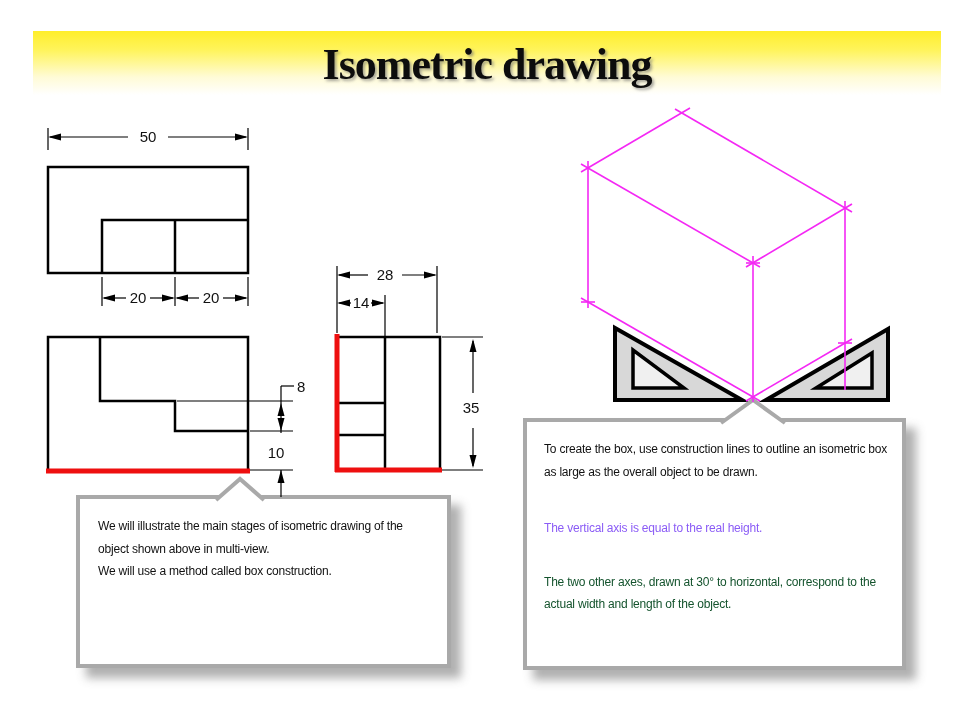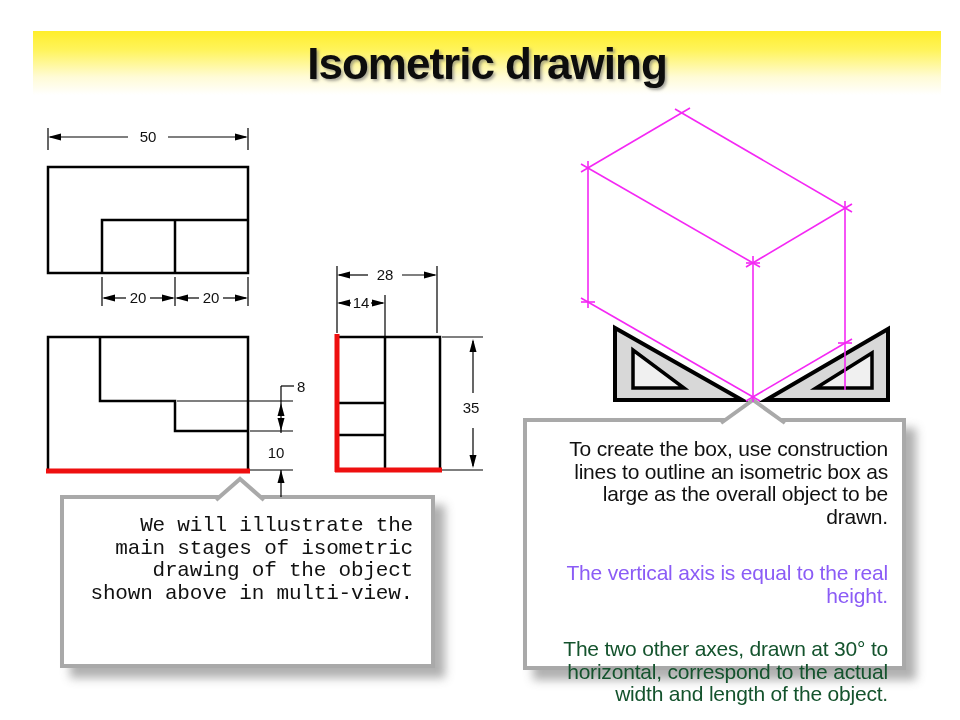--- a/index.html
+++ b/index.html
@@ -1,44 +1,45 @@
 <!DOCTYPE html>
 <html><head>
 <meta charset="utf-8">
 <style>
   html,body{margin:0;padding:0;width:960px;height:720px;background:#ffffff;overflow:hidden;}
   .slide{position:relative;width:960px;height:720px;background:#ffffff;font-family:"Liberation Sans",sans-serif;}
   .title-band{position:absolute;left:33px;top:31px;width:908px;height:64px;
-    background:linear-gradient(180deg,#ffee2b 0%,#fff45c 30%,#fffbd6 72%,#ffffff 100%);}
+    background:linear-gradient(180deg,#ffee2b 0%,#fff45c 30%,#fffbd6 72%,#ffffff 100%);font-family:Liberation Serif, serif;}
   .slide-title{margin:0;position:absolute;left:0;top:8px;width:100%;text-align:center;
     font-size:44px;font-weight:bold;color:#0d0d0d;letter-spacing:-1px;
     text-shadow:2px 2px 3px rgba(120,120,120,0.65);}
   .callout{position:absolute;background:#ffffff;border:4px solid #a9a9a9;
     box-shadow:10px 10px 9px rgba(80,80,80,0.45);box-sizing:border-box;
-    font-size:21px;line-height:22.5px;color:#111;letter-spacing:-0.2px;text-align:right;}
+    font-size:12px;line-height:22.5px;color:#111;letter-spacing:-0.2px;}
   .callout p{margin:0;}
-  .callout-left{left:60px;top:495px;width:375px;height:173px;padding:16px 18px;font-family:Liberation Mono, monospace;}
+  .callout-left{left:76px;top:495px;width:375px;height:173px;padding:16px 18px;}
   .callout-right{left:523px;top:418px;width:383px;height:252px;padding:16px 14px 16px 17px;}
   .callout-right p.black{margin-bottom:34px;}
   .callout-right p.blue{color:#8b5cf6;margin-bottom:31px;}
   .callout-right p.plum{color:#14532d;}
   svg.overlay{position:absolute;left:0;top:0;}
   svg text{font-family:"Liberation Sans",sans-serif;font-size:15px;fill:#111;}
 </style>
 </head>
 <body>
 
 <div class="slide">
 
   <div class="title-band">
     <h1 class="slide-title">Isometric drawing</h1>
   </div>
 
   <div class="callout callout-left">
     <p>We will illustrate the main stages of isometric drawing of the object shown above in multi-view.</p>
+    <p>We will use a method called box construction.</p>
   </div>
 
   <div class="callout callout-right">
     <p class="black">To create the box, use construction lines to outline an isometric box as large as the overall object to be drawn.</p>
     <p class="blue">The vertical axis is equal to the real height.</p>
     <p class="plum">The two other axes, drawn at 30° to horizontal, correspond to the actual width and length of the object.</p>
   </div>
 
   <svg class="overlay" width="960" height="720" viewBox="0 0 960 720">
 

